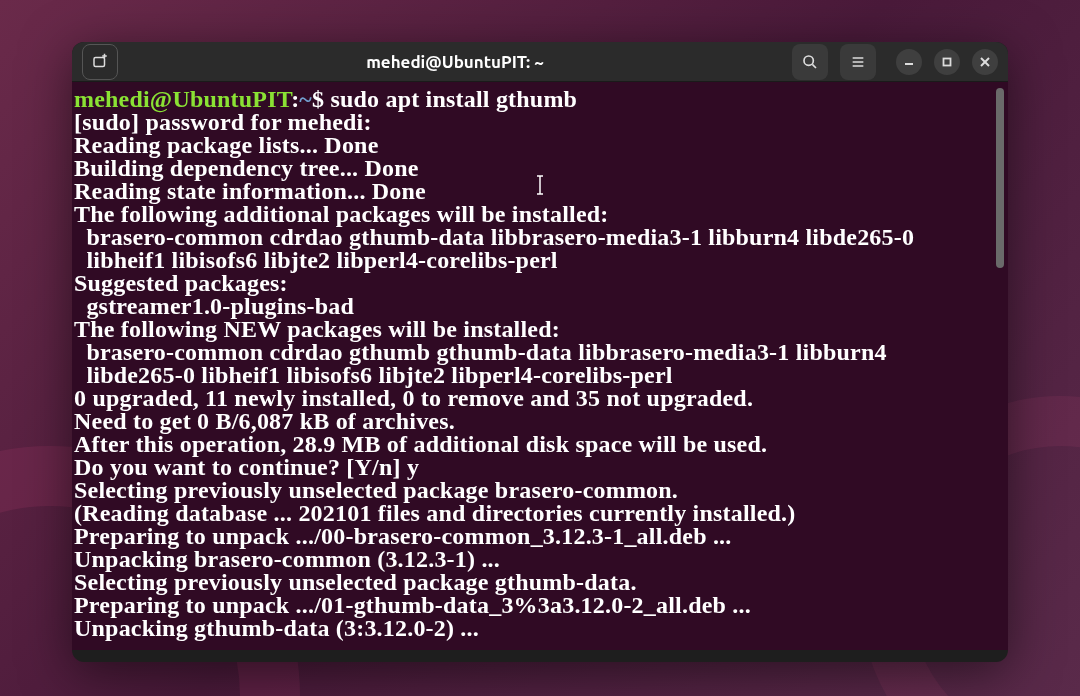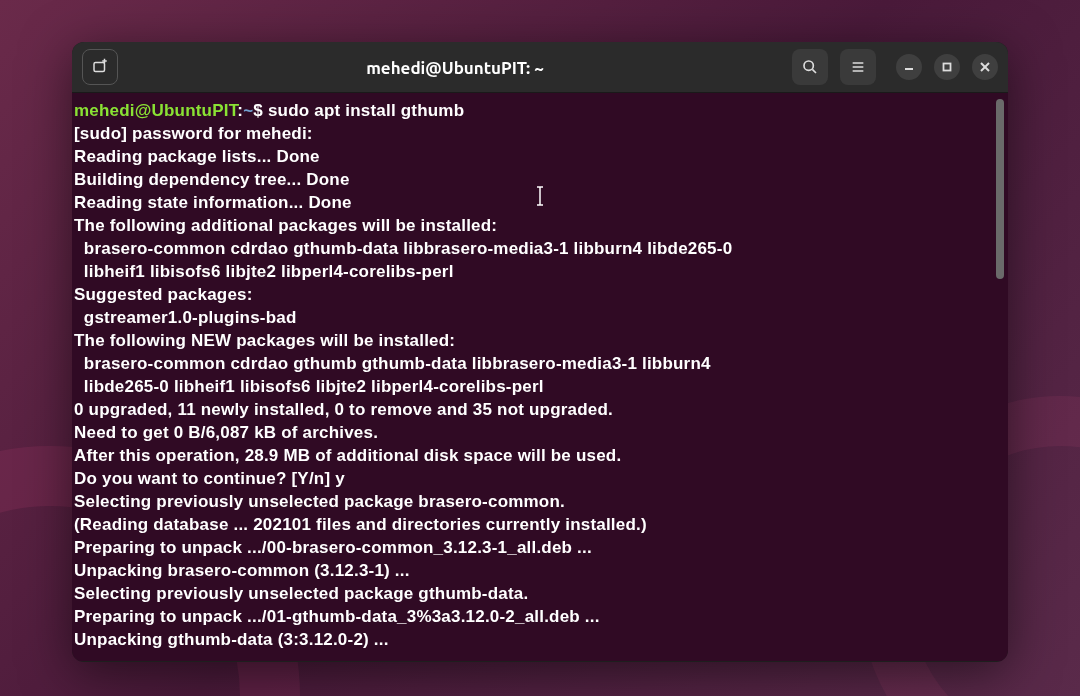--- a/index.html
+++ b/index.html
@@ -36,21 +36,21 @@
       top: 42px;
       left: 72px;
       width: 936px;
       height: 620px;
       background: #1e1e1e;
       border-radius: 12px;
       overflow: hidden;
       box-shadow: 0 10px 50px rgba(0,0,0,0.5);
     }
     .titlebar {
-      height: 51px;
+      height: 40px;
       background: #2b2b2b;
       display: flex;
       align-items: center;
       padding: 0 10px;
       border-bottom: 1px solid #1a1a1a;
     }
     .tb-left {
       display: flex;
       align-items: center;
       gap: 8px;
@@ -108,22 +108,22 @@
     }
     .tb-circle svg { width: 12px; height: 12px; }
     .terminal-body {
       position: relative;
       background: #300a24;
       height: calc(100% - 52px);
       padding: 6px 2px 6px 2px;
       overflow: hidden;
     }
     .terminal-content {
-      font-family: Liberation Sans, sans-serif;
-      font-size: 17px;
+      font-family: Liberation Serif, serif;
+      font-size: 24px;
       line-height: 23px;
       color: #ffffff;
       white-space: pre;
       font-weight: bold;
       letter-spacing: 0.2px;
     }
     .prompt-user { color: #8ae234; }
     .prompt-sep { color: #ffffff; }
     .prompt-path { color: #729fcf; }
     .prompt-dollar { color: #ffffff; }

